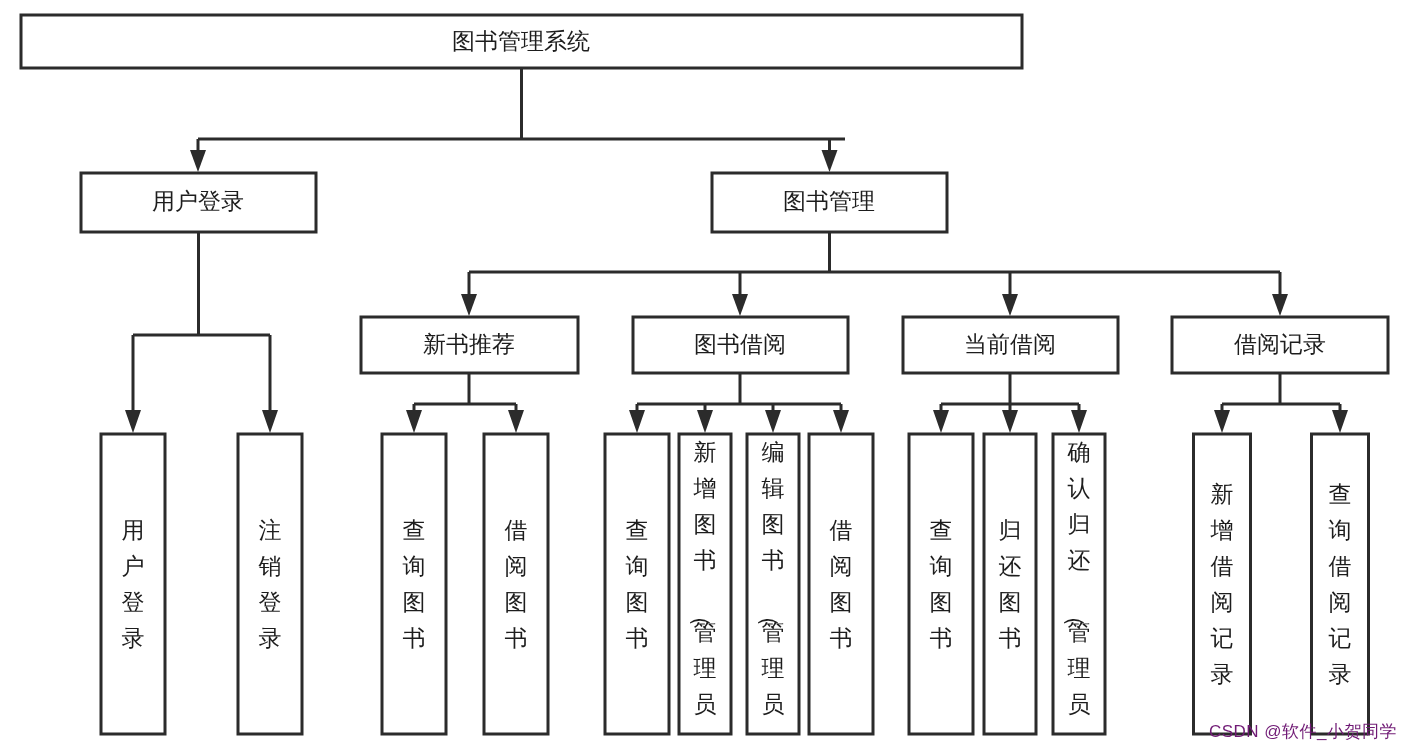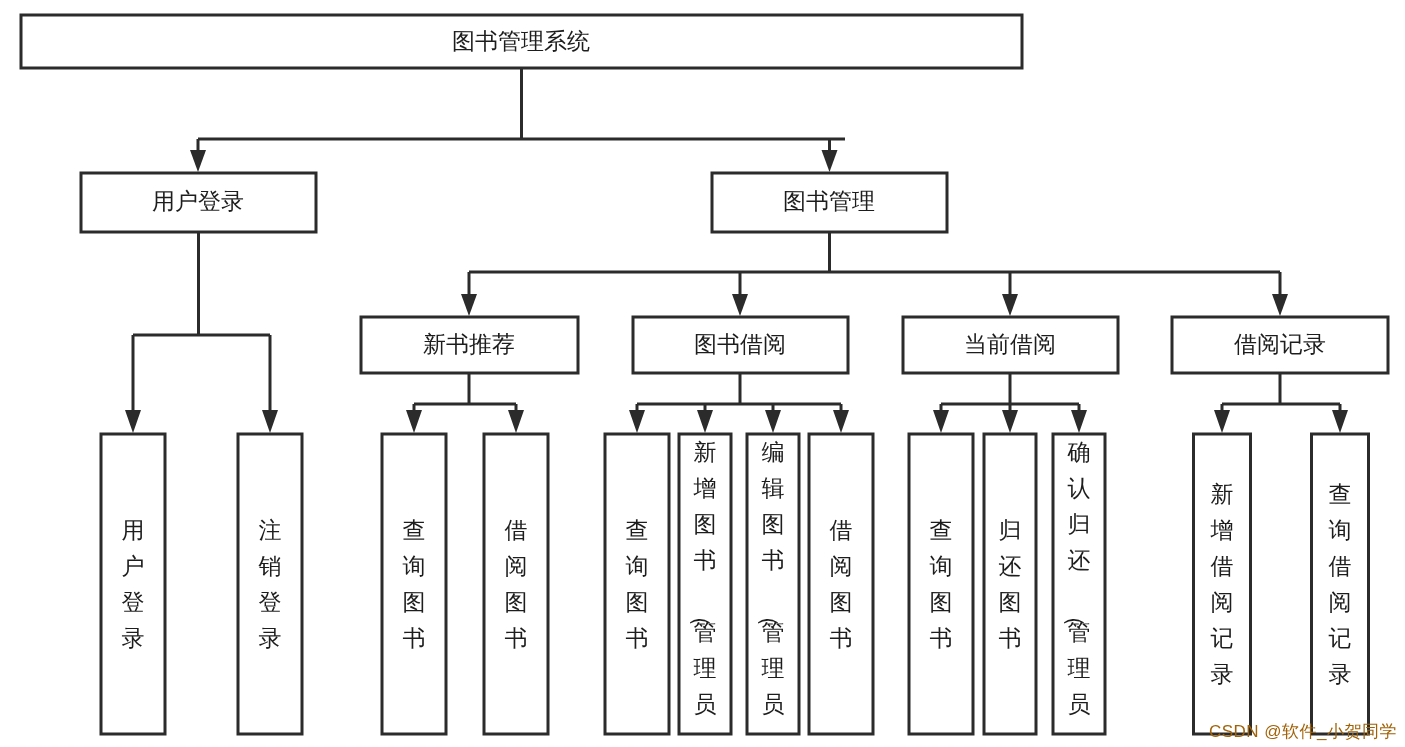--- a/index.html
+++ b/index.html
@@ -21,21 +21,21 @@
     text-anchor:middle;dominant-baseline:middle;
   }
   .leaf-label{
     font-family:"Liberation Sans","DejaVu Sans",sans-serif;
     font-size:23px;fill:#1d1d1d;
     text-anchor:middle;
   }
   .watermark{
     position:absolute;right:8px;bottom:4px;
     font-family:"Liberation Sans","DejaVu Sans",sans-serif;
-    font-size:17px;color:#a16207;white-space:nowrap;
+    font-size:17px;color:#701a75;white-space:nowrap;
     letter-spacing:0.5px;
     margin-left:24px;
   }
 </style>
 </head>
 <body>
 
 <div id="stage">
 <svg width="1405" height="747" viewBox="0 0 1405 747" xmlns="http://www.w3.org/2000/svg">
 

